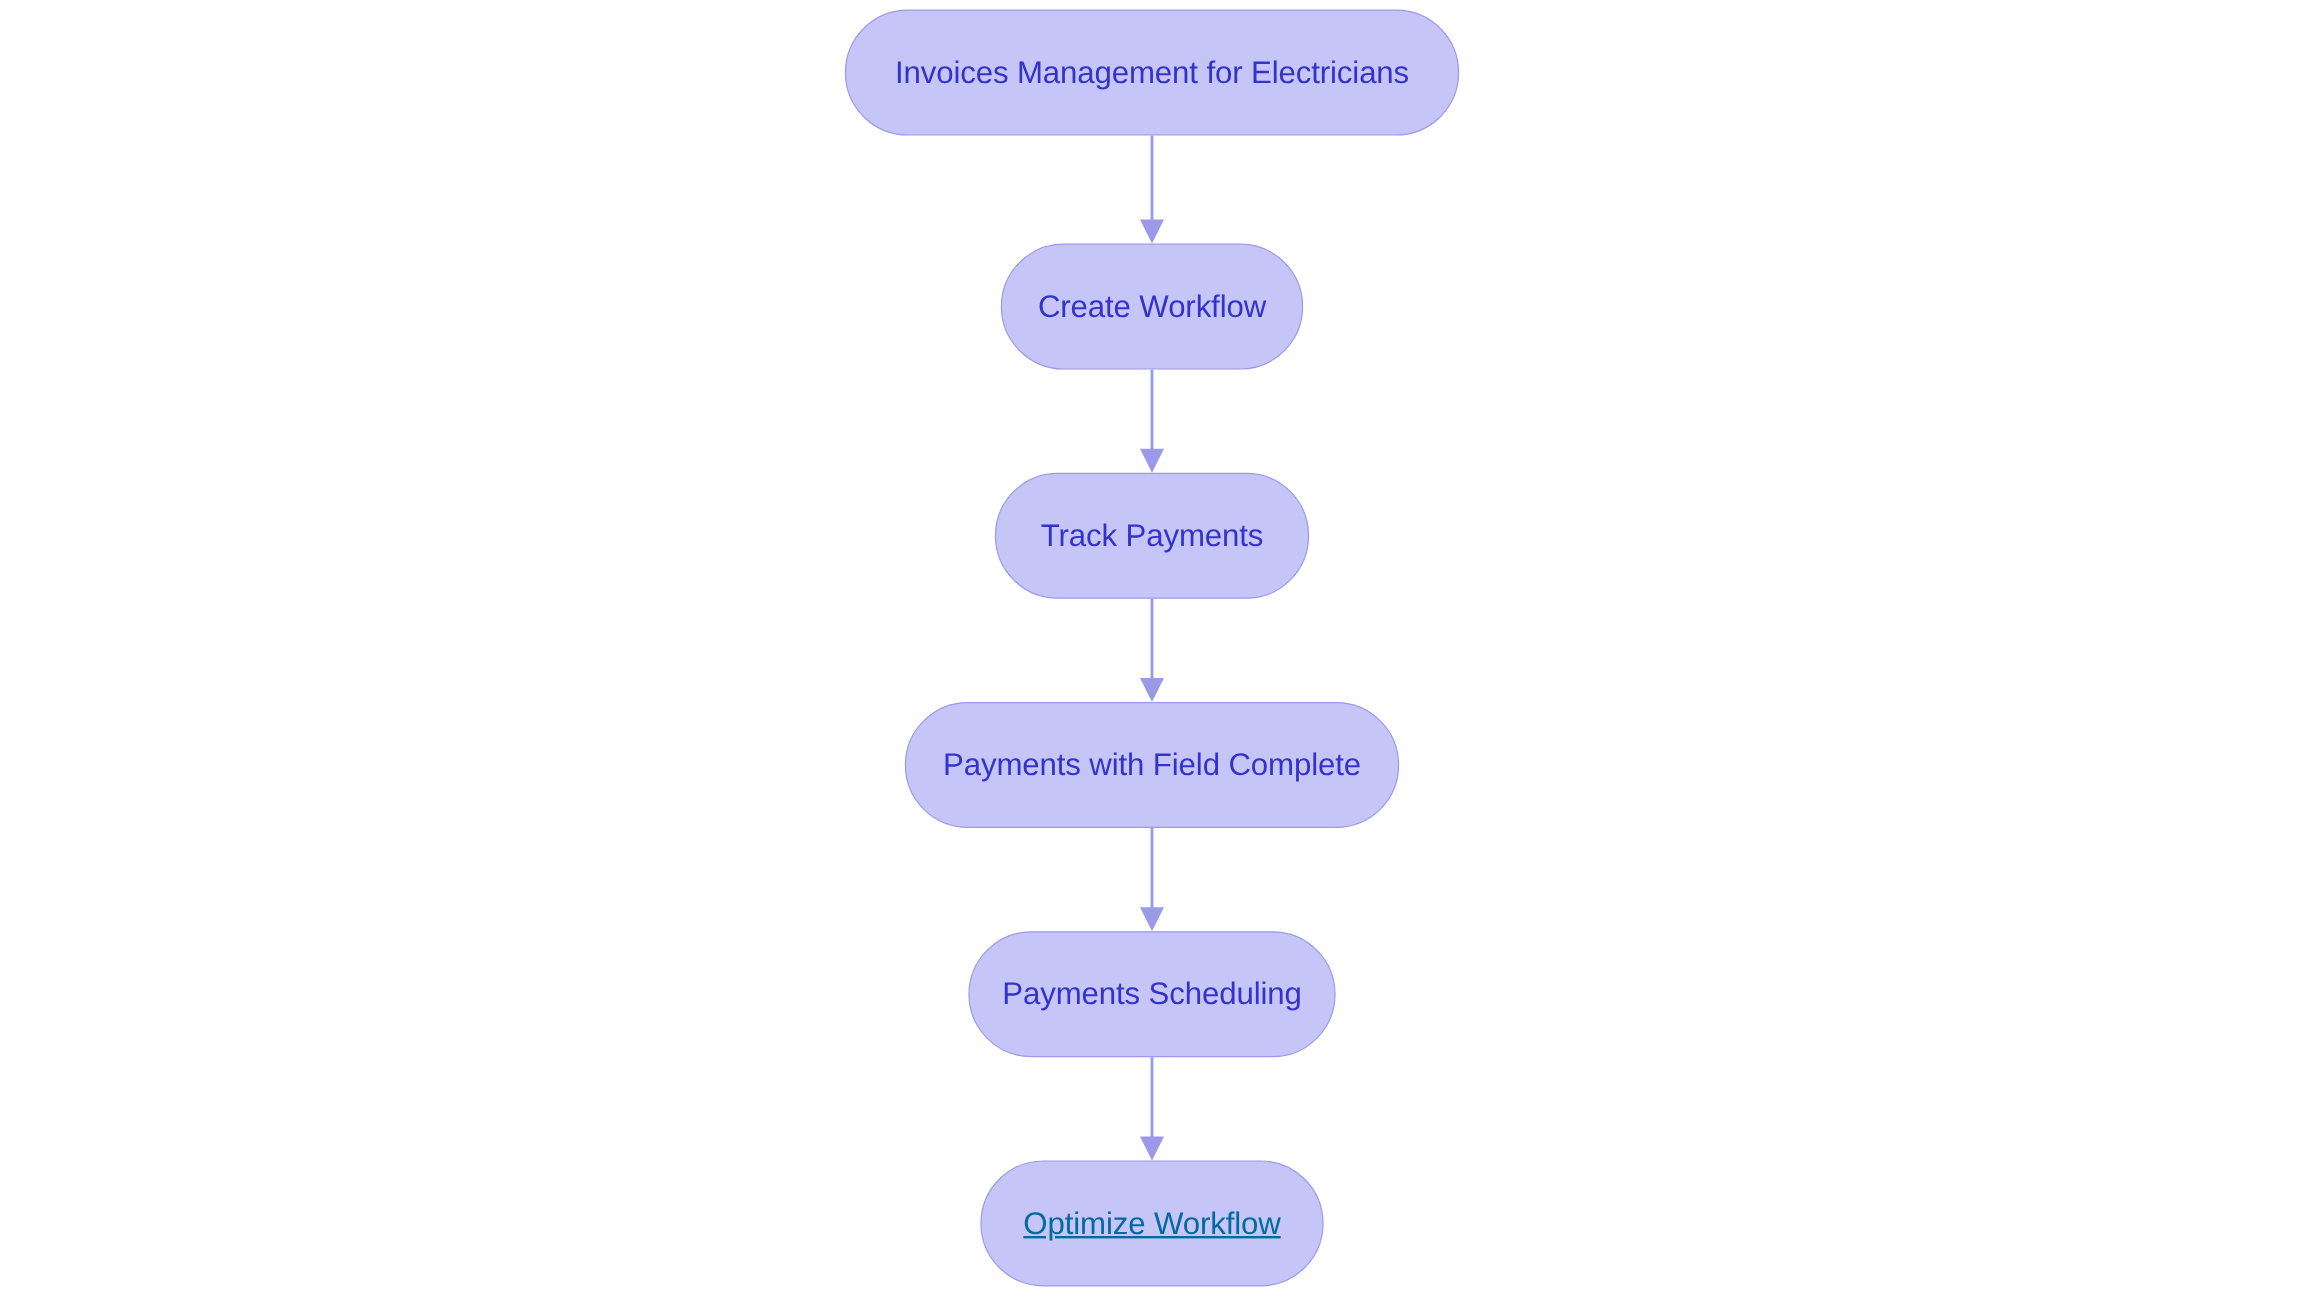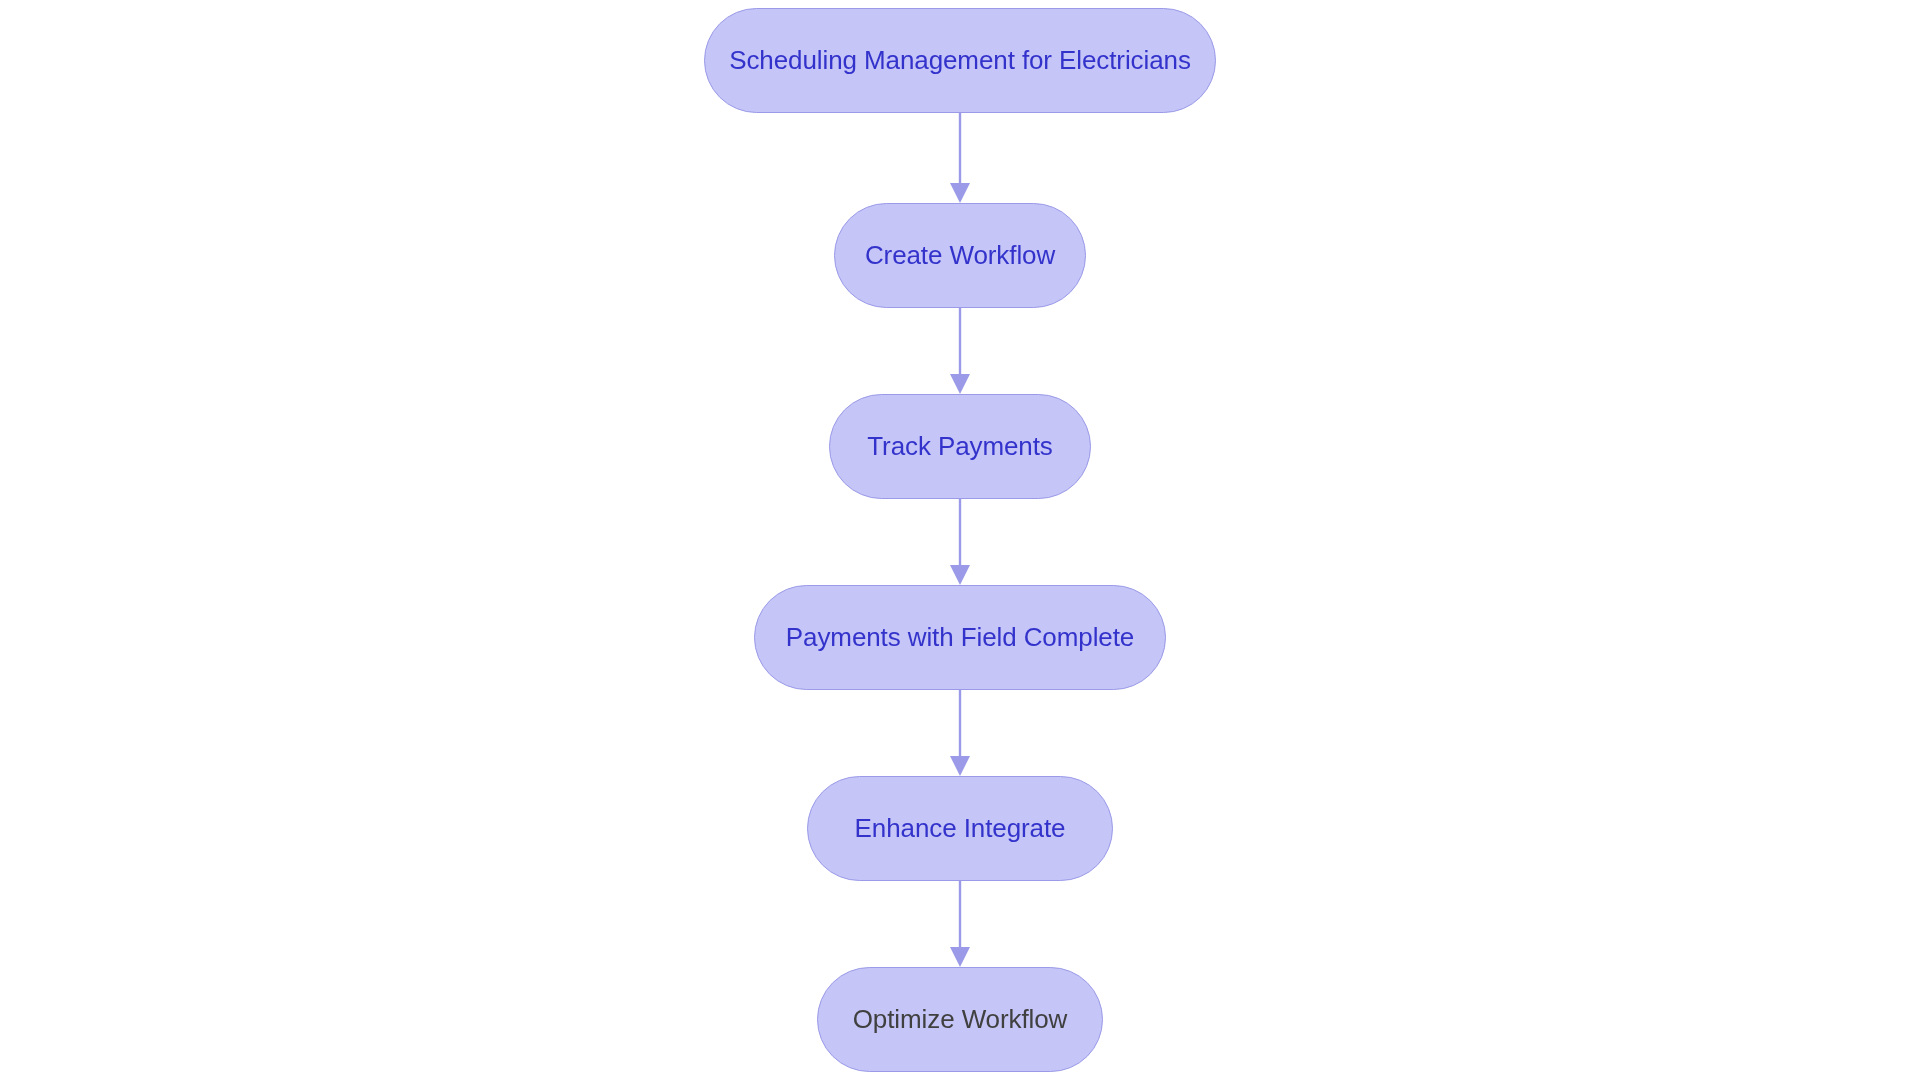--- a/index.html
+++ b/index.html
@@ -79,37 +79,37 @@
         <line x1="960" y1="690" x2="960" y2="758" stroke="#9a9ae8" stroke-width="2.4"></line>
         <polygon points="950,756 970,756 960,776" fill="#9a9ae8"></polygon>
         <line x1="960" y1="881" x2="960" y2="949" stroke="#9a9ae8" stroke-width="2.4"></line>
         <polygon points="950,947 970,947 960,967" fill="#9a9ae8"></polygon>
       </g>
   </svg>
 
   <div id="node-layer">
 
     <div class="flow-node" style="left: 960px; top: 8px; width: 512px; height: 105px; background: rgb(197, 197, 248); border-color: rgb(154, 154, 232);">
-      <span class="flow-node-label" style="color: rgb(51, 51, 204);">Scheduling Management for Electricians</span>
+      <span class="flow-node-label" style="color: rgb(51, 51, 204);">Invoices Management for Electricians</span>
     </div>
 
     <div class="flow-node" style="left: 960px; top: 203px; width: 252px; height: 105px; background: rgb(197, 197, 248); border-color: rgb(154, 154, 232);">
       <span class="flow-node-label" style="color: rgb(51, 51, 204);">Create Workflow</span>
     </div>
 
     <div class="flow-node" style="left: 960px; top: 394px; width: 262px; height: 105px; background: rgb(197, 197, 248); border-color: rgb(154, 154, 232);">
       <span class="flow-node-label" style="color: rgb(51, 51, 204);">Track Payments</span>
     </div>
 
     <div class="flow-node" style="left: 960px; top: 585px; width: 412px; height: 105px; background: rgb(197, 197, 248); border-color: rgb(154, 154, 232);">
       <span class="flow-node-label" style="color: rgb(51, 51, 204);">Payments with Field Complete</span>
     </div>
 
     <div class="flow-node" style="left: 960px; top: 776px; width: 306px; height: 105px; background: rgb(197, 197, 248); border-color: rgb(154, 154, 232);">
-      <span class="flow-node-label" style="color: rgb(51, 51, 204);">Enhance Integrate</span>
+      <span class="flow-node-label" style="color: rgb(51, 51, 204);">Payments Scheduling</span>
     </div>
 
     <div class="flow-node" style="left: 960px; top: 967px; width: 286px; height: 105px; background: rgb(197, 197, 248); border-color: rgb(154, 154, 232);">
-      <span class="flow-node-label" style="color: #404040;">Optimize Workflow</span>
+      <span class="flow-node-label" style="color: #0369a1; text-decoration: underline;">Optimize Workflow</span>
     </div>
 
   </div>
 </div>
 
 </body></html>

